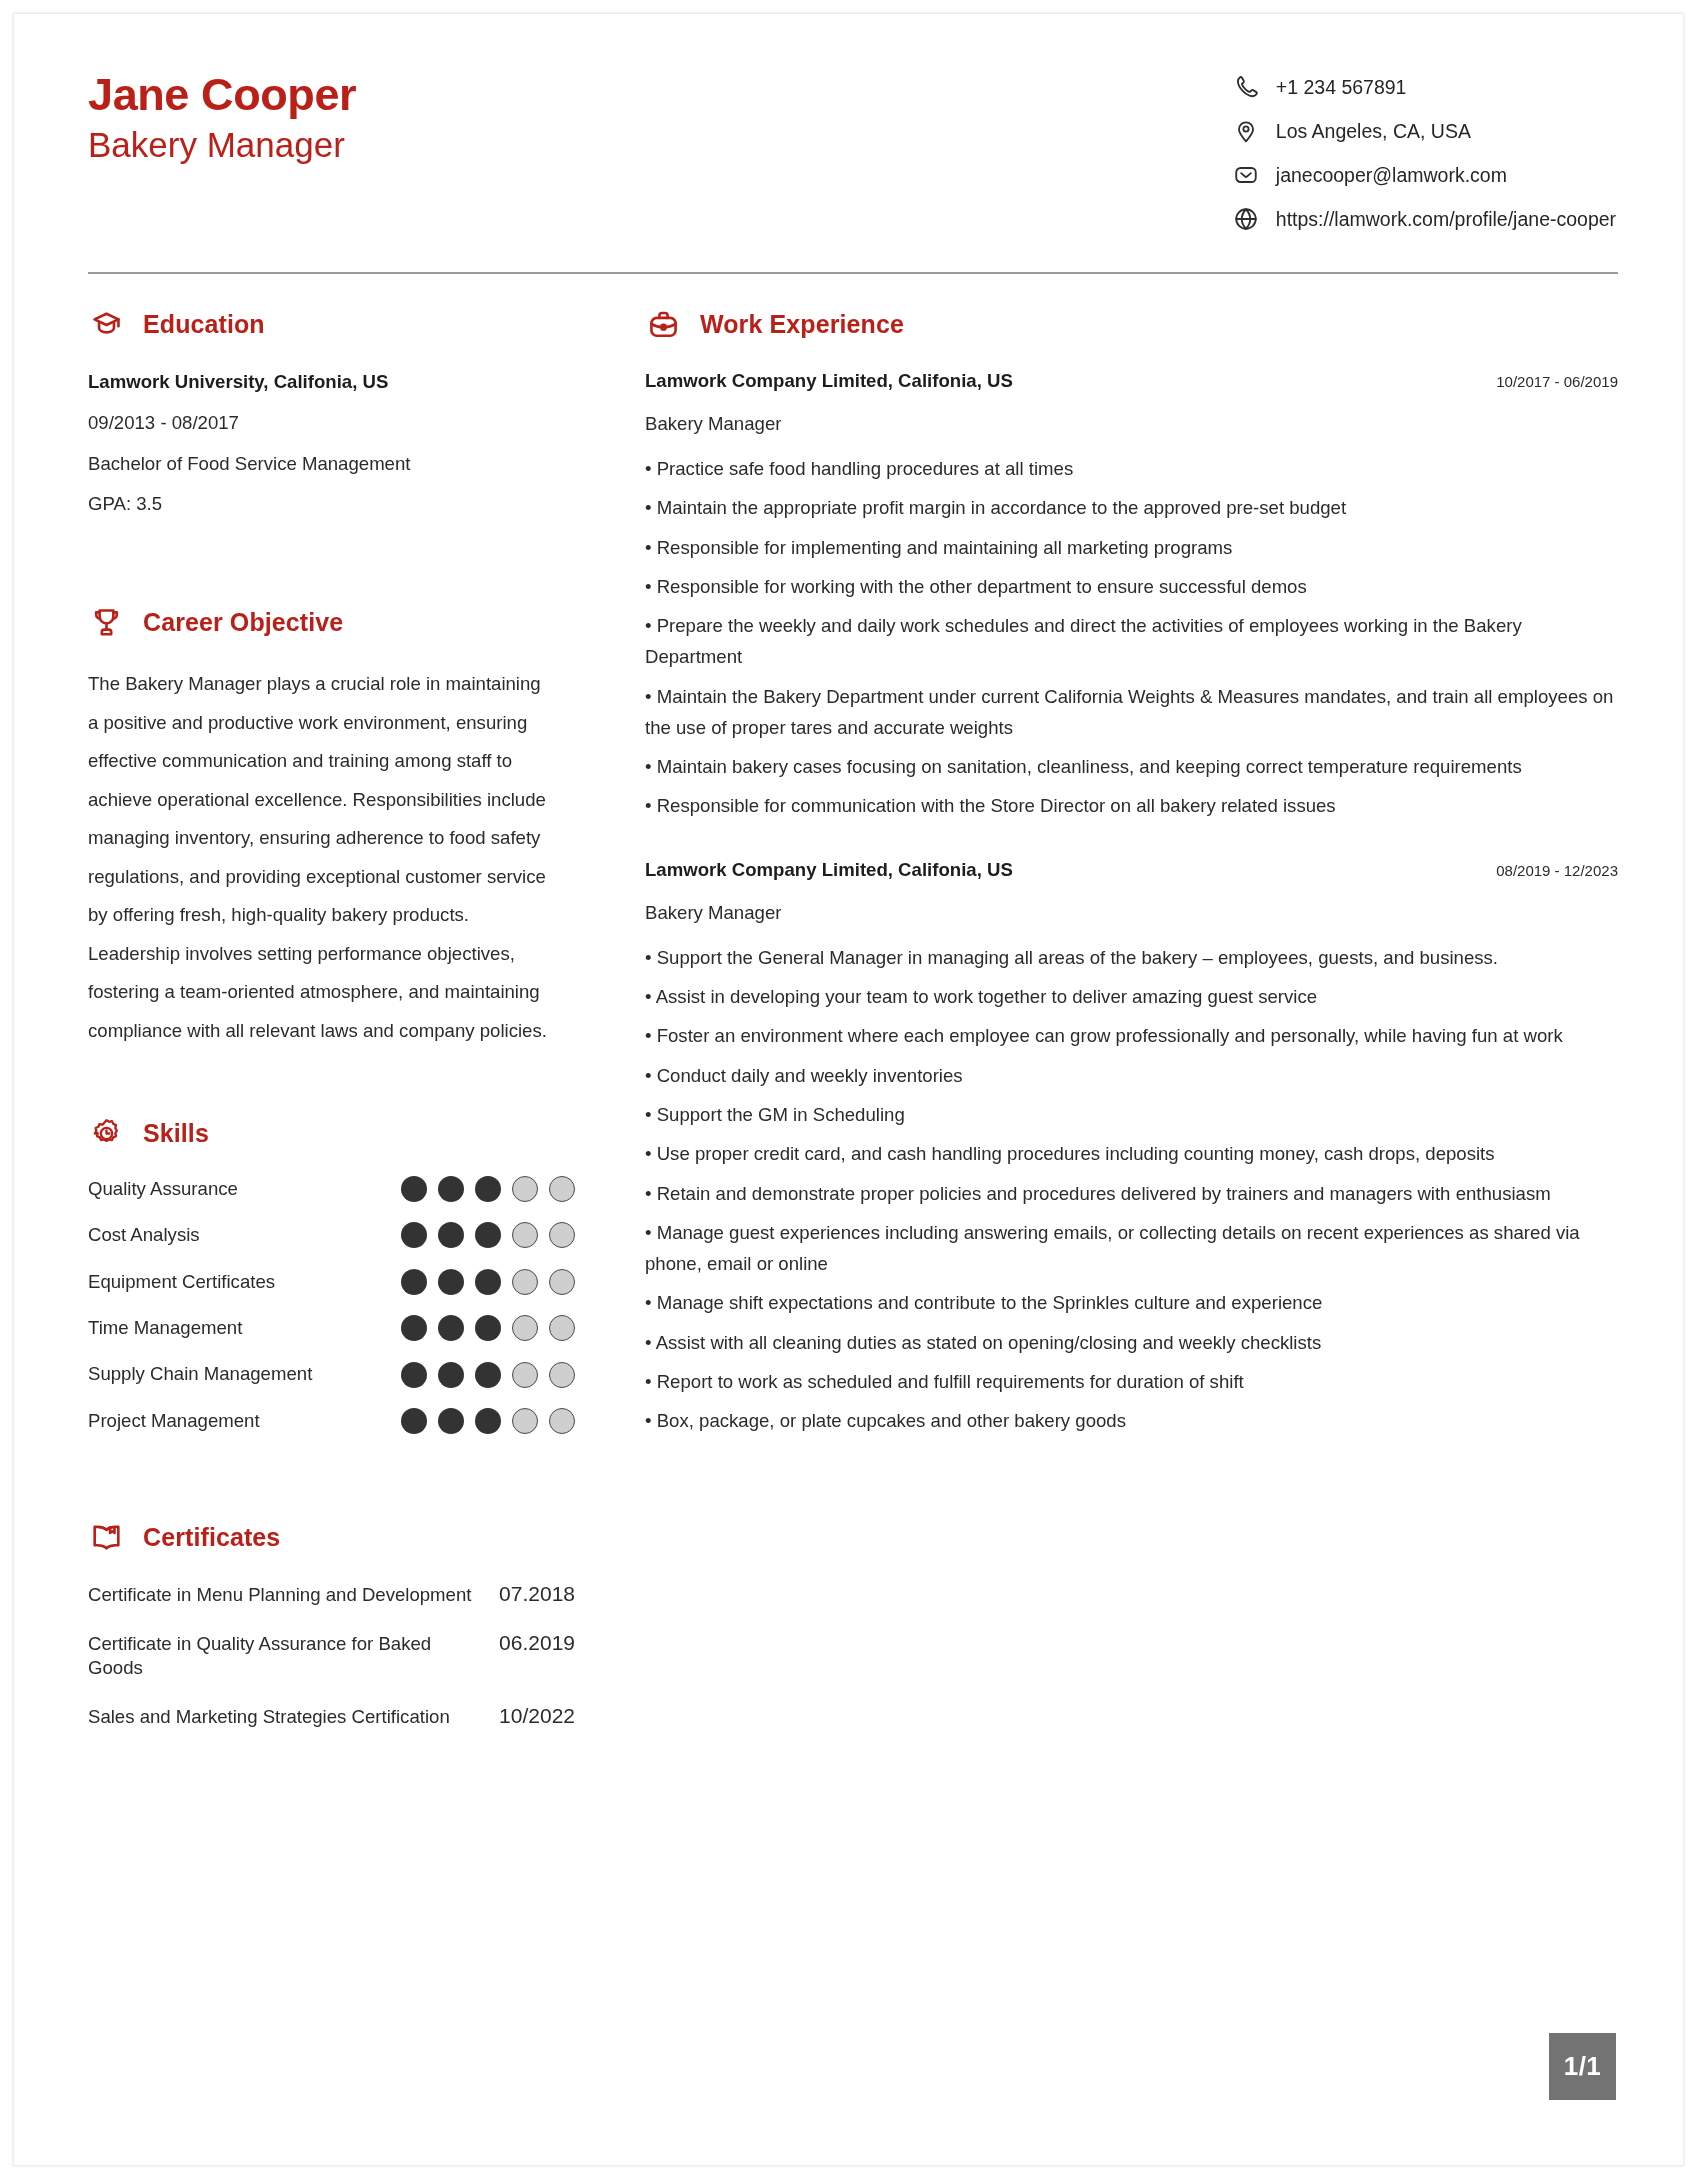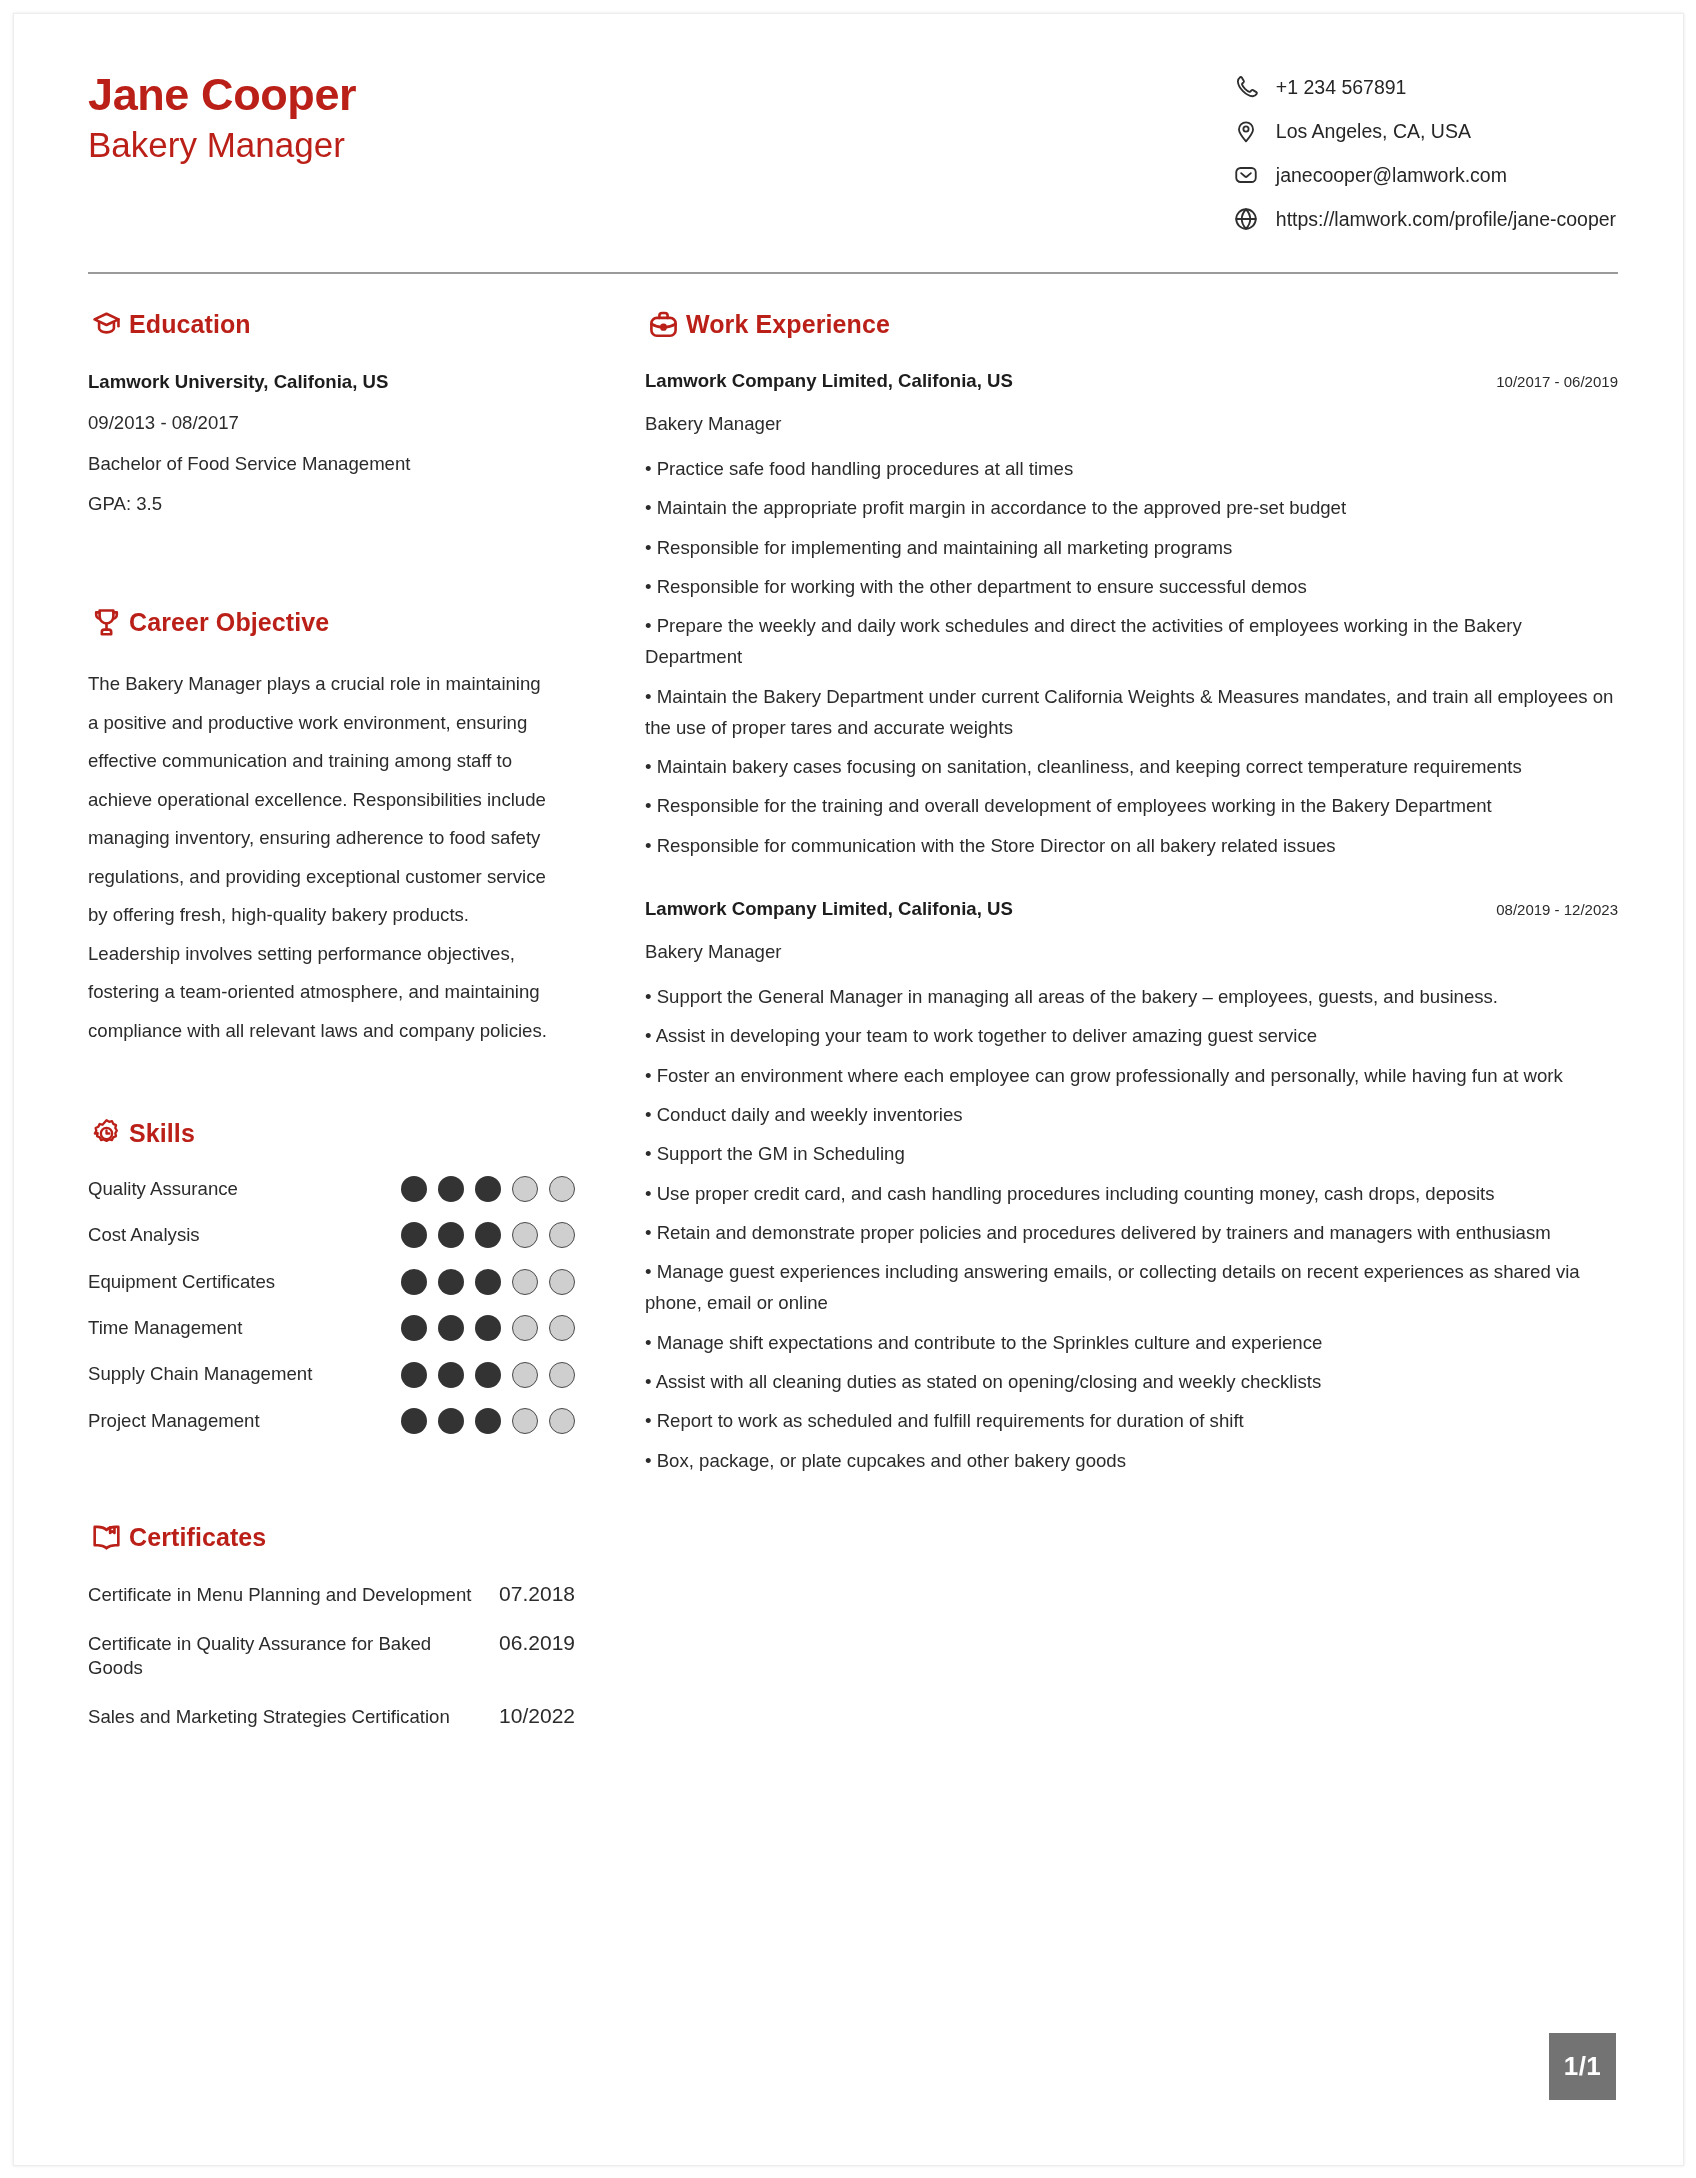--- a/index.html
+++ b/index.html
@@ -106,21 +106,21 @@
 
   .col-left  { width: 524px; flex: 0 0 524px; padding-right: 37px; }
   .col-right { flex: 1 1 auto; padding-left: 33px; }
 
   
   .section { margin-bottom: 0; }
 
   .section-head {
     display: flex;
     align-items: center;
-    gap: 4px;
+    gap: 18px;
     margin-bottom: 24px;
   }
 
   .section-icon {
     width: 37px;
     height: 37px;
     flex: 0 0 37px;
     display: flex;
     align-items: center;
     justify-content: center;
@@ -501,21 +501,20 @@
             </div>
             <div class="job-role">Bakery Manager</div>
             <div>
               <div class="bullet">• Practice safe food handling procedures at all times</div>
               <div class="bullet">• Maintain the appropriate profit margin in accordance to the approved pre-set budget</div>
               <div class="bullet">• Responsible for implementing and maintaining all marketing programs</div>
               <div class="bullet">• Responsible for working with the other department to ensure successful demos</div>
               <div class="bullet">• Prepare the weekly and daily work schedules and direct the activities of employees working in the Bakery Department</div>
               <div class="bullet">• Maintain the Bakery Department under current California Weights &amp; Measures mandates, and train all employees on the use of proper tares and accurate weights</div>
               <div class="bullet">• Maintain bakery cases focusing on sanitation, cleanliness, and keeping correct temperature requirements</div>
-              <div class="bullet">• Responsible for the training and overall development of employees working in the Bakery Department</div>
               <div class="bullet">• Responsible for communication with the Store Director on all bakery related issues</div>
             </div>
           </div>
 
           <div class="job-spacer"></div>
 
           <div class="job">
             <div class="job-head">
               <span class="job-company">Lamwork Company Limited, Califonia, US</span>
               <span class="job-dates">08/2019 - 12/2023</span>

